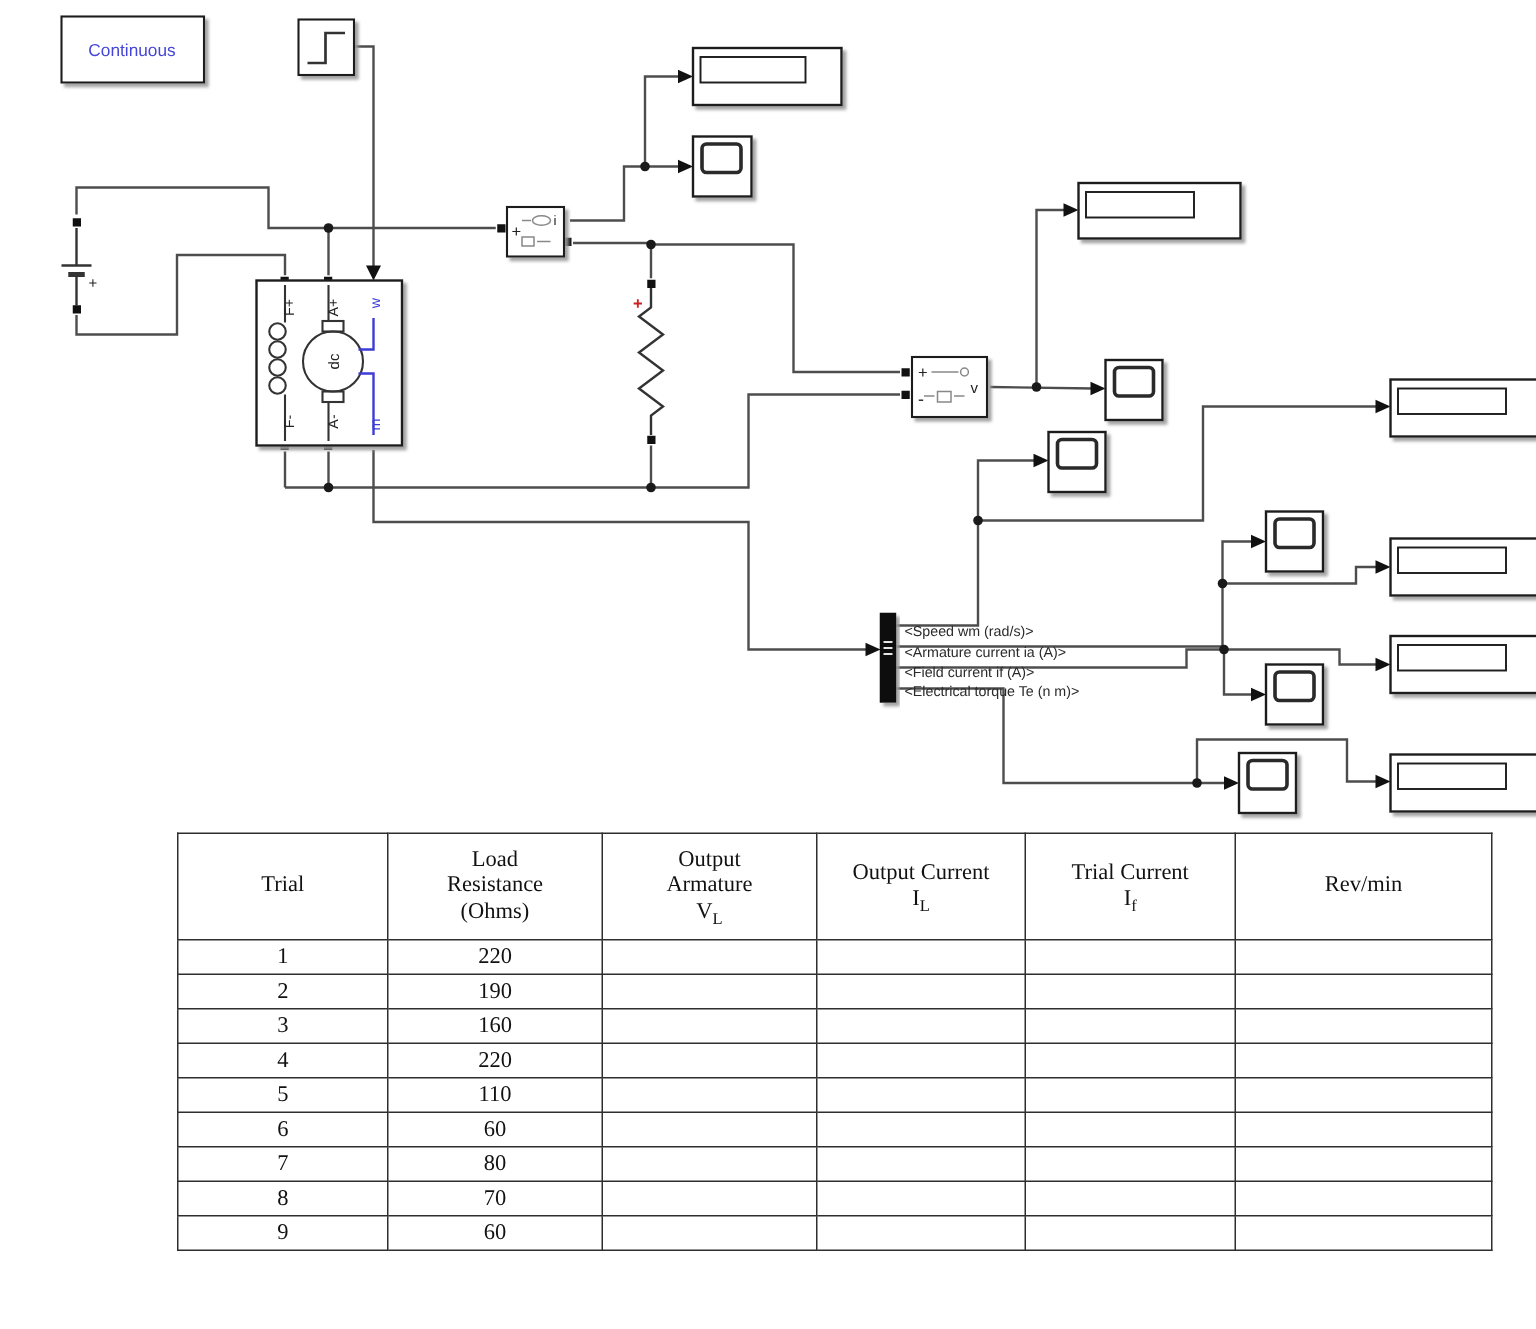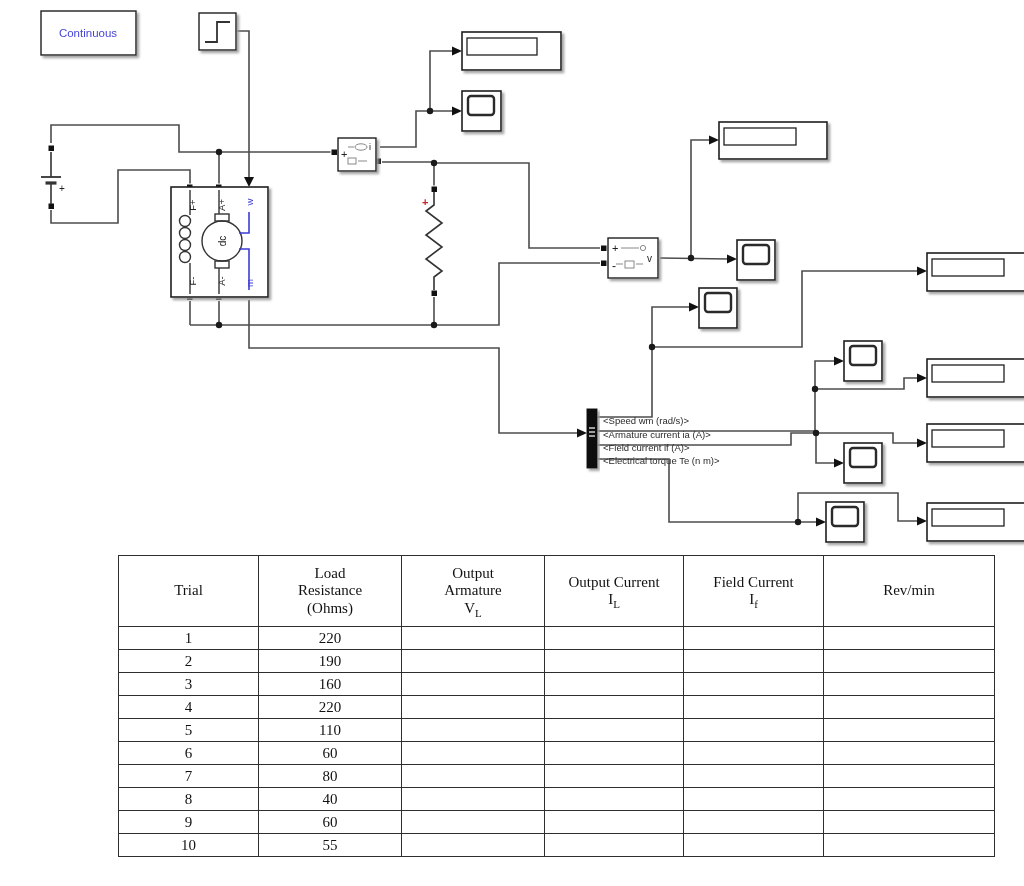--- a/index.html
+++ b/index.html
@@ -289,21 +289,21 @@
         <th>
           <div>Output</div>
           <div>Armature</div>
           <div><span>V</span><sub>L</sub></div>
         </th>
         <th>
           <div>Output Current</div>
           <div><span>I</span><sub>L</sub></div>
         </th>
         <th>
-          <div>Field Current</div>
+          <div>Trial Current</div>
           <div><span>I</span><sub>f</sub></div>
         </th>
         <th>
           <div>Rev/min</div>
         </th>
       </tr>
     </thead>
     <tbody>
       <tr>
         <td>1</td>
@@ -356,37 +356,29 @@
       <tr>
         <td>7</td>
         <td>80</td>
         <td></td>
             <td></td>
         <td></td>
             <td></td>
       </tr>
       <tr>
         <td>8</td>
-        <td>40</td>
+        <td>70</td>
         <td></td>
             <td></td>
         <td></td>
             <td></td>
       </tr>
       <tr>
         <td>9</td>
         <td>60</td>
-        <td></td>
-            <td></td>
-        <td></td>
-            <td></td>
-      </tr>
-      <tr>
-        <td>10</td>
-        <td>55</td>
         <td></td>
             <td></td>
         <td></td>
             <td></td>
       </tr>
     </tbody>
   </table>
 </div>
 
 </div>

